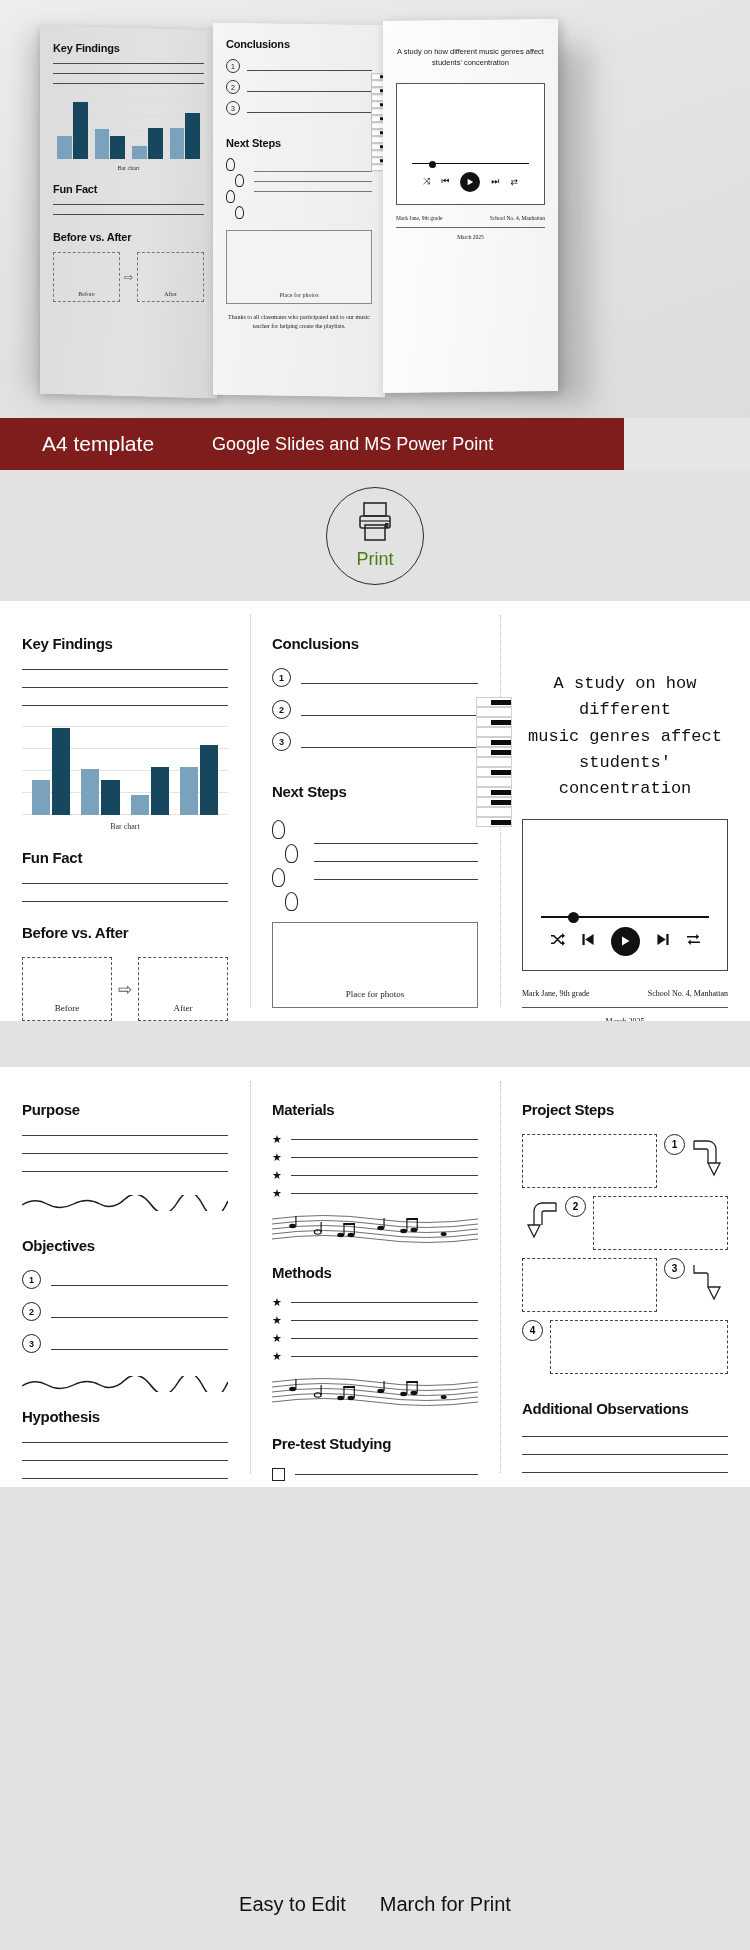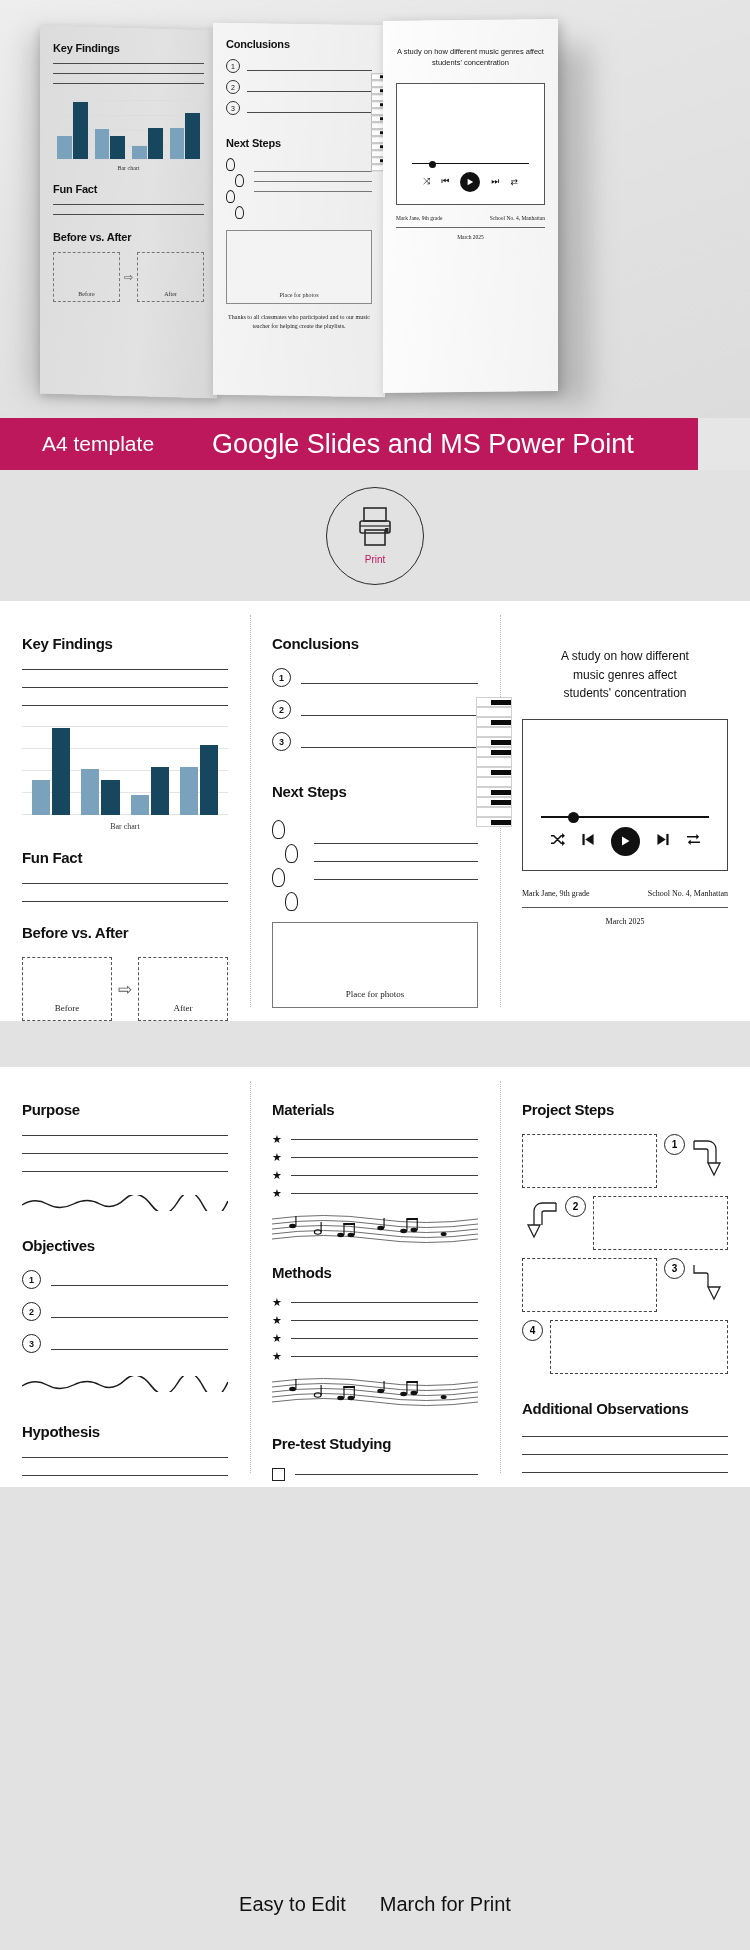--- a/index.html
+++ b/index.html
@@ -90,34 +90,34 @@
   .pk{height:5px;border:.5px solid #bbb;background:#fff;position:relative;}
   .pk.b::after{content:"";position:absolute;right:0;top:1px;width:58%;height:3px;background:#111;}
 
   
   .steps-col{width:22px;}
   .foot{width:7px;height:11px;border:1px solid #222;border-radius:50% 50% 42% 42%;margin:0 0 3px 0;}
   .foot.r{margin-left:9px;}
 
   
   .blackbar{
-    position:absolute;left:0;top:418px;width:698px;height:52px;background:#be185d;
+    position:absolute;left:0;top:418px;width:624px;height:52px;background:#7f1d1d;
     display:flex;align-items:center;color:#fff;
   }
   .blackbar .bb1{font-size:21px;margin-left:42px;}
-  .blackbar .bb2{font-size:27px;margin-left:58px;}
+  .blackbar .bb2{font-size:18px;margin-left:58px;}
 
   
   .icons{
     position:absolute;left:0;top:470px;width:750px;height:131px;background:#e2e2e2;
     display:flex;align-items:center;justify-content:center;gap:88px;
   }
   .ico-wrap{width:96px;height:96px;border:1.4px solid #2a2a2a;border-radius:50%;
     display:flex;flex-direction:column;align-items:center;justify-content:center;gap:2px;}
-  .ico-label{font-size:10px;color:#be185d;}
+  .ico-label{font-size:18px;color:#4d7c0f;}
 
   
   .sheet{position:absolute;left:0;width:750px;background:#fff;}
   .sheet-inner{display:flex;width:750px;height:100%;}
   .col{flex:1;padding:34px 22px 0 22px;position:relative;box-sizing:border-box;}
   .fold{position:absolute;top:14px;bottom:14px;width:0;border-left:1px dotted #bbb;}
 
   .sheet h2{font-size:15px;font-weight:bold;color:#111;margin:0 0 16px 0;letter-spacing:-.3px;}
   .sheet h2.two{line-height:1.25;}
   .f-rule{height:1px;background:#3e3e3e;margin:17px 0;}
@@ -436,21 +436,21 @@
           <div class="fpk b"></div>
             <div class="fpk b"></div>
             <div class="fpk"></div>
             <div class="fpk b"></div>
           <div class="fpk"></div>
             <div class="fpk b"></div>
             <div class="fpk b"></div>
             <div class="fpk"></div>
           <div class="fpk b"></div>
         </div>
-        <div style="text-align:center;font-size:12px;line-height:1.55;color:#111;margin-top:12px;">
+        <div style="text-align:center;font-size:17px;line-height:1.55;color:#111;margin-top:36px;font-family:Liberation Mono, monospace;">
           <div>A study on how different</div>
           <div>music genres affect</div>
           <div>students' concentration</div>
         </div>
 
         <div class="fplayer">
           <div class="fp-track"></div>
           <div class="fp-knob"></div>
           <div class="fp-ctrls">
             <span>
@@ -521,21 +521,21 @@
             <div class="ln"></div>
           </div>
         <div class="fnum">
             <div class="fcirc">3</div>
             <div class="ln"></div>
           </div>
         <svg width="100%" height="16" viewBox="0 0 180 16" preserveAspectRatio="none" style="margin:10px 0 4px 0;">
           <path d="M0 10 Q 11 2 22 9 T 45 9 T 68 9 T 90 4 T 113 10 T 136 7 T 158 10 T 180 6" stroke="#1c1c1c" stroke-width="1.4" fill="none"></path>
         </svg>
 
-        <h2 style="margin-top:23px">Hypothesis</h2>
+        <h2 style="margin-top:8px">Hypothesis</h2>
         <div class="f-rule"></div>
         <div class="f-rule"></div>
         <div class="f-rule"></div>
       </div>
       <div class="fold" style="left:250px"></div>
 
       <div class="col">
         <h2>Materials</h2>
         <div class="star-line">
             <span class="star">★</span>

